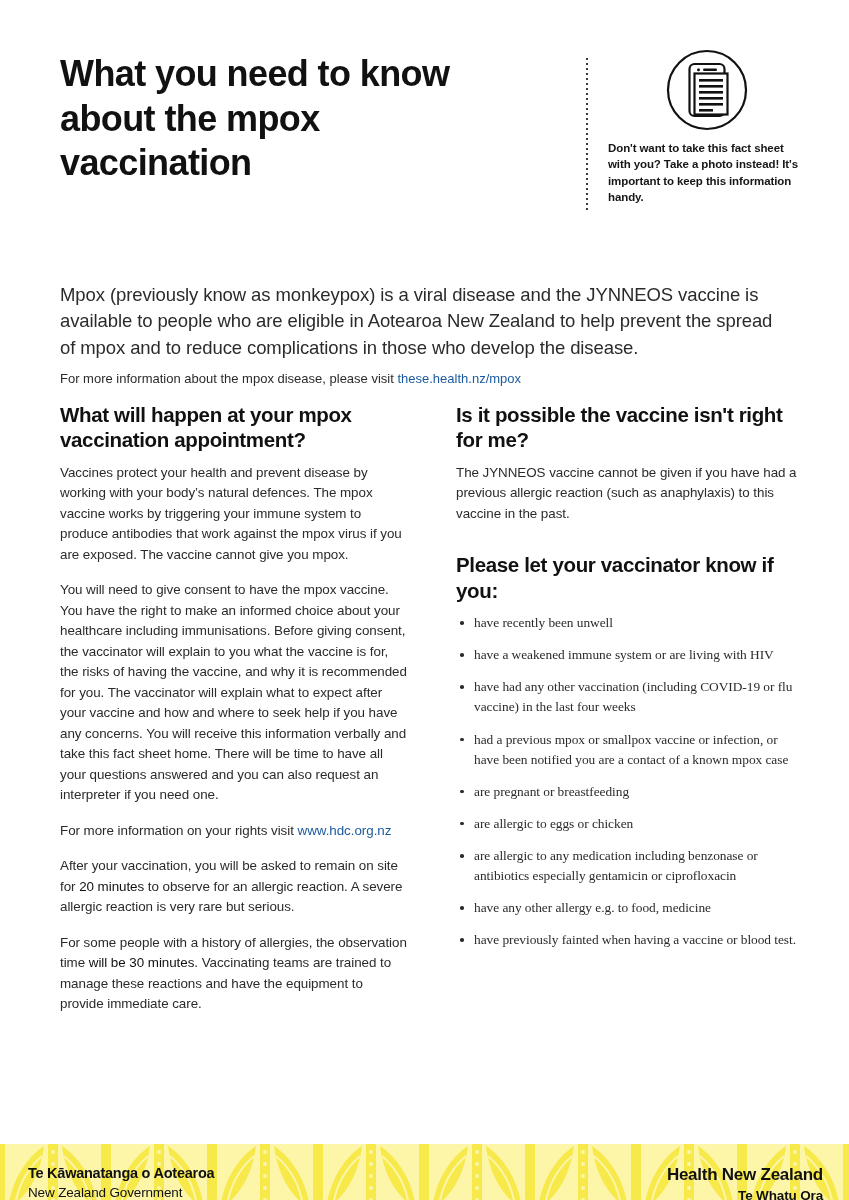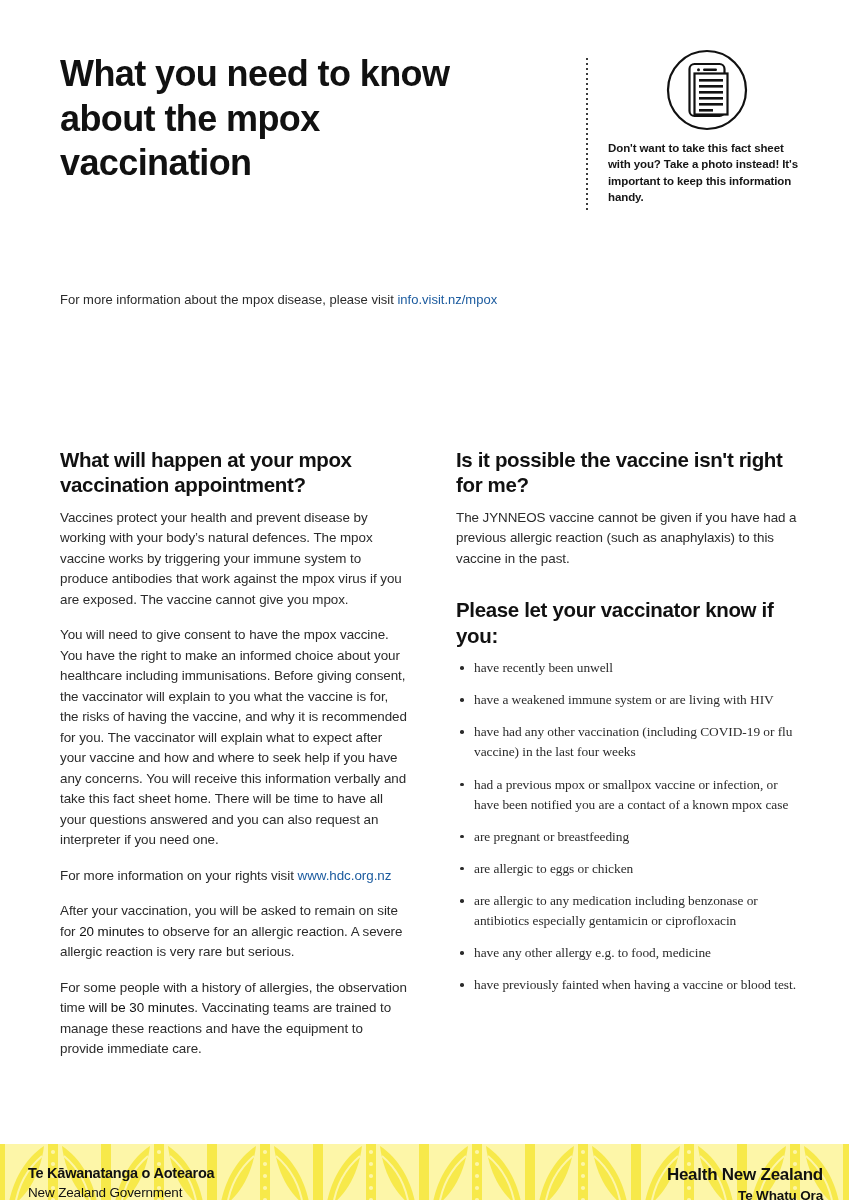--- a/index.html
+++ b/index.html
@@ -90,21 +90,20 @@
   a.link, .link {
     color: #1a5a9e;
     text-decoration: none;
   }
 
   
   .col {
     position: absolute;
     top: 402px;
     width: 347px;
-    margin-top: 45px;
   }
   .col-left  { left: 60px; }
   .col-right { left: 456px; }
 
   h2.sec-title {
     margin: 0 0 10px 0;
     font-size: 20.5px;
     font-weight: 700;
     line-height: 1.24;
     letter-spacing: -0.35px;
@@ -226,21 +225,22 @@
         <rect x="34" y="49" width="24" height="2.6" fill="#111"></rect>
         <rect x="34" y="55" width="24" height="2.6" fill="#111"></rect>
         <rect x="34" y="61" width="14" height="2.6" fill="#111"></rect>
       </svg>
     </div>
     <p class="photo-note-text">Don't want to take this fact sheet with you? Take a photo instead! It's important to keep this information handy.</p>
   </div>
 </div>
 
 <div class="intro">
-  <p class="intro-sub"><span>For more information about the mpox disease, please visit </span><a class="link" href="#">info.visit.nz/mpox</a></p>
+  <p class="intro-lead">Mpox (previously know as monkeypox) is a viral disease and the JYNNEOS vaccine is available to people who are eligible in Aotearoa New Zealand to help prevent the spread of mpox and to reduce complications in those who develop the disease.</p>
+  <p class="intro-sub"><span>For more information about the mpox disease, please visit </span><a class="link" href="#">these.health.nz/mpox</a></p>
 </div>
 
 <div class="col col-left">
   <h2 class="sec-title">What will happen at your mpox vaccination appointment?</h2>
 
   <p class="body">Vaccines protect your health and prevent disease by working with your body’s natural defences. The mpox vaccine works by triggering your immune system to produce antibodies that work against the mpox virus if you are exposed. The vaccine cannot give you mpox.</p>
 
   <p class="body">You will need to give consent to have the mpox vaccine. You have the right to make an informed choice about your healthcare including immunisations. Before giving consent, the vaccinator will explain to you what the vaccine is for, the risks of having the vaccine, and why it is recommended for you. The vaccinator will explain what to expect after your vaccine and how and where to seek help if you have any concerns. You will receive this information verbally and take this fact sheet home. There will be time to have all your questions answered and you can also request an interpreter if you need one.</p>
 
   <p class="body"><span>For more information on your rights visit </span><a class="link" href="#">www.hdc.org.nz</a></p>

